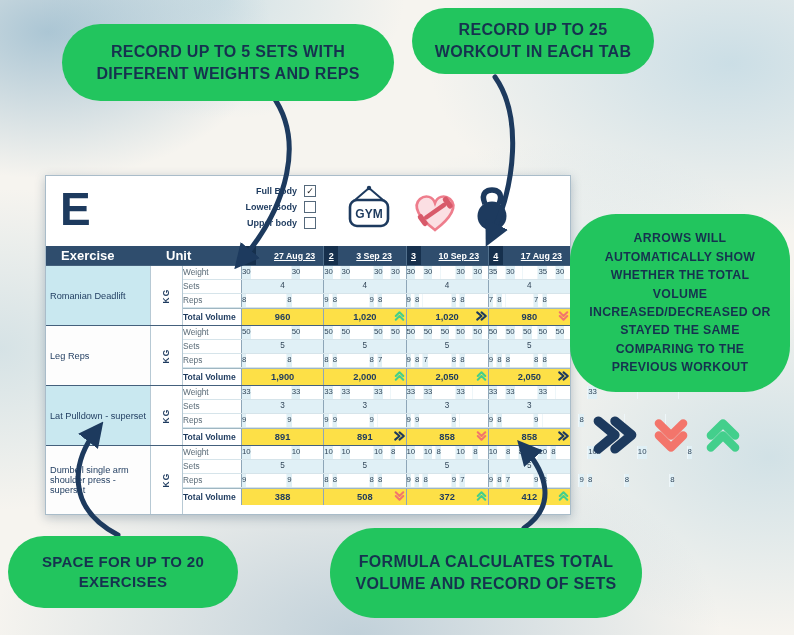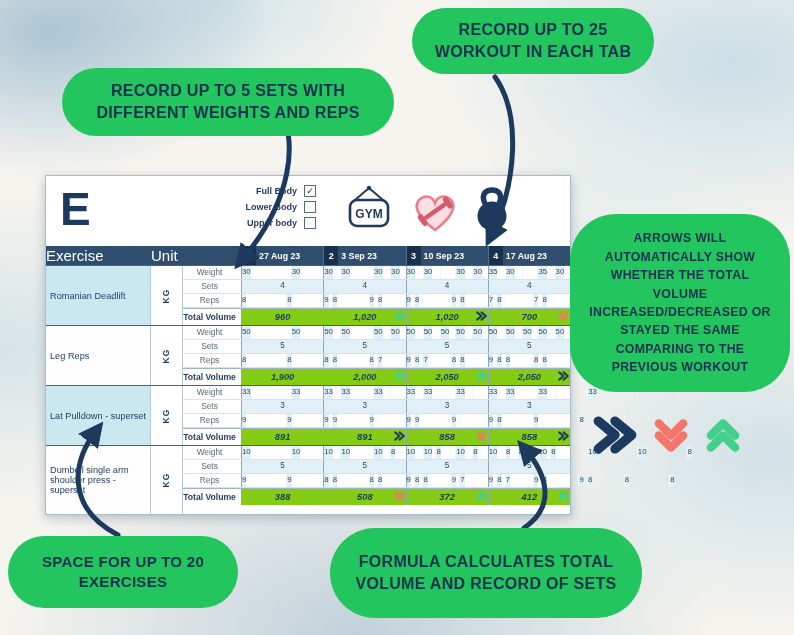--- a/index.html
+++ b/index.html
@@ -9,21 +9,21 @@
       radial-gradient(ellipse 320px 210px at 6% 5%, rgba(110,160,190,.55), transparent 70%),
       radial-gradient(ellipse 260px 170px at 28% 0%, rgba(150,195,215,.35), transparent 70%),
       radial-gradient(ellipse 430px 250px at 92% 10%, rgba(160,200,220,.50), transparent 70%),
       radial-gradient(ellipse 300px 230px at 0% 55%, rgba(165,200,215,.40), transparent 70%),
       radial-gradient(ellipse 520px 300px at 45% 100%, rgba(120,160,188,.42), transparent 70%),
       radial-gradient(ellipse 380px 250px at 97% 72%, rgba(170,205,220,.48), transparent 70%),
       radial-gradient(ellipse 300px 160px at 70% 40%, rgba(190,218,230,.35), transparent 70%);}
   
   .bubble{position:absolute;z-index:3;background:#22c55e;border-radius:40px;display:flex;align-items:center;justify-content:center;
     text-align:center;font-weight:bold;color:#16324f;padding:10px 18px;box-sizing:border-box;letter-spacing:.3px;line-height:1.35;}
-  .bubble-tl{left:62px;top:24px;width:332px;height:68px;font-size:16px;margin-top:44px;}
+  .bubble-tl{left:62px;top:24px;width:332px;height:77px;font-size:16px;}
   .bubble-tr{left:412px;top:8px;width:242px;height:66px;font-size:16px;}
   .bubble-r{left:570px;top:214px;width:220px;height:178px;font-size:12.3px;border-radius:46px;padding:14px 12px;line-height:1.5;}
   .bubble-bl{left:8px;top:536px;width:230px;height:72px;font-size:15px;}
   .bubble-bc{left:330px;top:528px;width:312px;height:90px;font-size:16px;border-radius:46px;}
   
   .arrows{position:absolute;left:0;top:0;z-index:2;pointer-events:none;}
   
   .sheet{position:absolute;left:45px;top:175px;width:524px;z-index:1;background:#fff;border:1px solid #a9bcc9;box-shadow:0 3px 10px rgba(30,60,90,.28);}
   .sheet-top{height:70px;position:relative;}
   .tab-letter{position:absolute;left:14px;top:6px;font-size:46px;font-weight:bold;color:#1d3a5e;}
@@ -31,43 +31,43 @@
   .cb-row{display:flex;align-items:center;justify-content:flex-end;width:112px;gap:7px;}
   .cb-label{font-size:9px;font-weight:bold;color:#1d3a5e;white-space:nowrap;}
   .cb-box{width:10px;height:10px;border:1.4px solid #55697b;background:#fff;font-size:9px;line-height:9px;color:#222;
     display:flex;align-items:center;justify-content:center;flex:none;cursor:pointer;}
   .icon-gym{position:absolute;left:292px;top:8px;}
   .icon-db{position:absolute;left:363px;top:13px;}
   .icon-kb{position:absolute;left:424px;top:11px;}
   
   .thead{display:flex;height:19px;background:#2f4d6d;color:#fff;align-items:stretch;}
   .cell-ex{width:105px;flex:none;}  .cell-unit{width:32px;flex:none;}  .cell-lab{width:58px;flex:none;}
-  .th{font-size:15px;font-weight:normal;display:flex;align-items:center;padding-left:0;box-sizing:border-box;}
+  .th{font-size:13px;font-weight:bold;display:flex;align-items:center;padding-left:15px;box-sizing:border-box;}
   .grp-heads{display:flex;flex:1;}
-  .grp-head{width:82.25px;flex:none;display:flex;align-items:center;gap:3px;border-left:1px solid #51708d;box-sizing:border-box;}
+  .grp-head{width:82.25px;flex:none;display:flex;align-items:center;gap:18px;border-left:1px solid #51708d;box-sizing:border-box;text-decoration:underline;}
   .wnum{background:#16304d;width:14px;align-self:stretch;display:flex;align-items:center;justify-content:center;font-size:9px;font-weight:bold;}
   .wdate{font-size:8.8px;font-weight:bold;white-space:nowrap;}
   
   .blk{display:flex;border-top:1.6px solid #44607c;}
   .cex{width:105px;flex:none;font-size:9.2px;color:#1d3a5e;padding:19px 4px;display:flex;align-items:center;
     border-right:1px solid #b7c9d4;box-sizing:border-box;background:#fdfdfd;cursor:pointer;}
   .cex.shade{background:#c9e8f0;}
   .cunit{width:32px;flex:none;display:flex;align-items:center;justify-content:center;border-right:1px solid #b7c9d4;box-sizing:border-box;}
   .cunit span{transform:rotate(-90deg);font-size:8.5px;font-weight:bold;color:#1d3a5e;letter-spacing:1px;}
   .rws{flex:1;display:flex;flex-direction:column;}
   .r{display:flex;height:13px;border-bottom:1px solid #d6e4ea;}
   .r.rt{height:16px;border-bottom:none;border-top:1px solid #9fb6c2;}
-  .lab{width:58px;flex:none;font-size:8.3px;color:#5a6b77;text-align:center;padding-right:5px;line-height:13px;box-sizing:border-box;}
+  .lab{width:58px;flex:none;font-size:8.3px;color:#5a6b77;text-align:left;padding-right:5px;line-height:13px;box-sizing:border-box;}
   .lab.tl{font-weight:bold;color:#1d3a5e;font-size:8.6px;line-height:16px;}
   .grp{width:82.25px;flex:none;border-left:1px solid #8ea6b8;box-sizing:border-box;position:relative;}
   .mcs{display:flex;gap:40px;}
   .mc{flex:1;border-left:1px solid #eef6f9;background:#e0f0f6;font-size:7.8px;text-align:center;line-height:12px;color:#33475a;cursor:text;}
   .mc:first-child{border-left:none;}
   .setc{background:#e0f0f6;text-align:center;font-size:8.2px;line-height:12px;color:#33475a;cursor:text;}
-  .totc{display:flex;align-items:center;justify-content:center;background:#84cc16;font-style:italic;}
+  .totc{display:flex;align-items:center;justify-content:center;background:#fde047;}
   .tv{font-size:9.3px;font-weight:bold;color:#1d3a5e;}
   .ti{position:absolute;right:0;top:1px;display:flex;}
   
   .legend{position:absolute;left:590px;top:412px;z-index:2;display:flex;align-items:center;gap:10px;}
 </style>
 </head>
 <body>
 
 <div class="canvas">
 
@@ -247,21 +247,21 @@
               <div class="grp totc">
                 <span class="tv">1,020</span>
                 <span class="ti">
                   <svg viewBox="0 0 18 16" width="13" height="12" fill="none" stroke="#1d3a5e" stroke-width="2.8" stroke-linecap="round" stroke-linejoin="round">
                     <polyline points="3,3 9,8 3,13"></polyline>
                     <polyline points="9,3 15,8 9,13"></polyline>
                   </svg>
                 </span>
               </div>
               <div class="grp totc">
-                <span class="tv">700</span>
+                <span class="tv">980</span>
                 <span class="ti">
                   <svg viewBox="0 0 16 16" width="13" height="12" fill="none" stroke="#f3756b" stroke-width="2.8" stroke-linecap="round" stroke-linejoin="round">
                     <polyline points="3,3 8,8 13,3"></polyline>
                     <polyline points="3,8 8,13 13,8"></polyline>
                   </svg>
                 </span>
               </div>
             </div>
           </div>
         </div>

